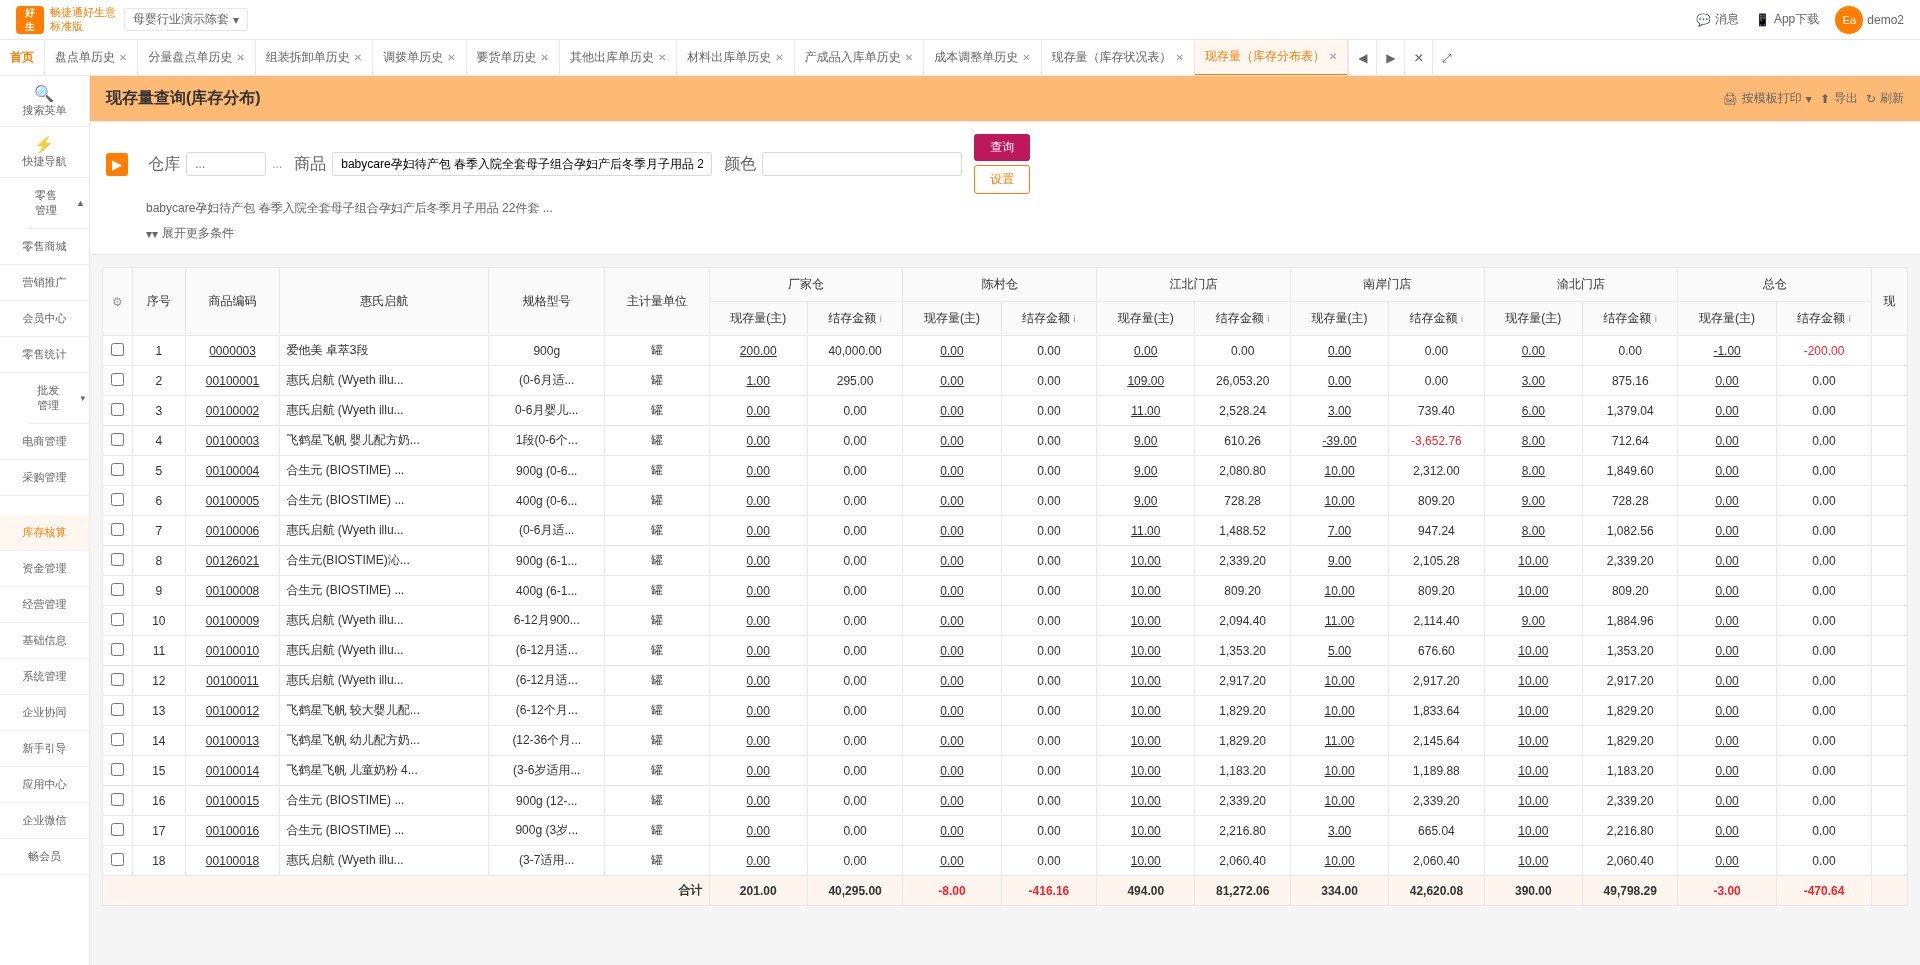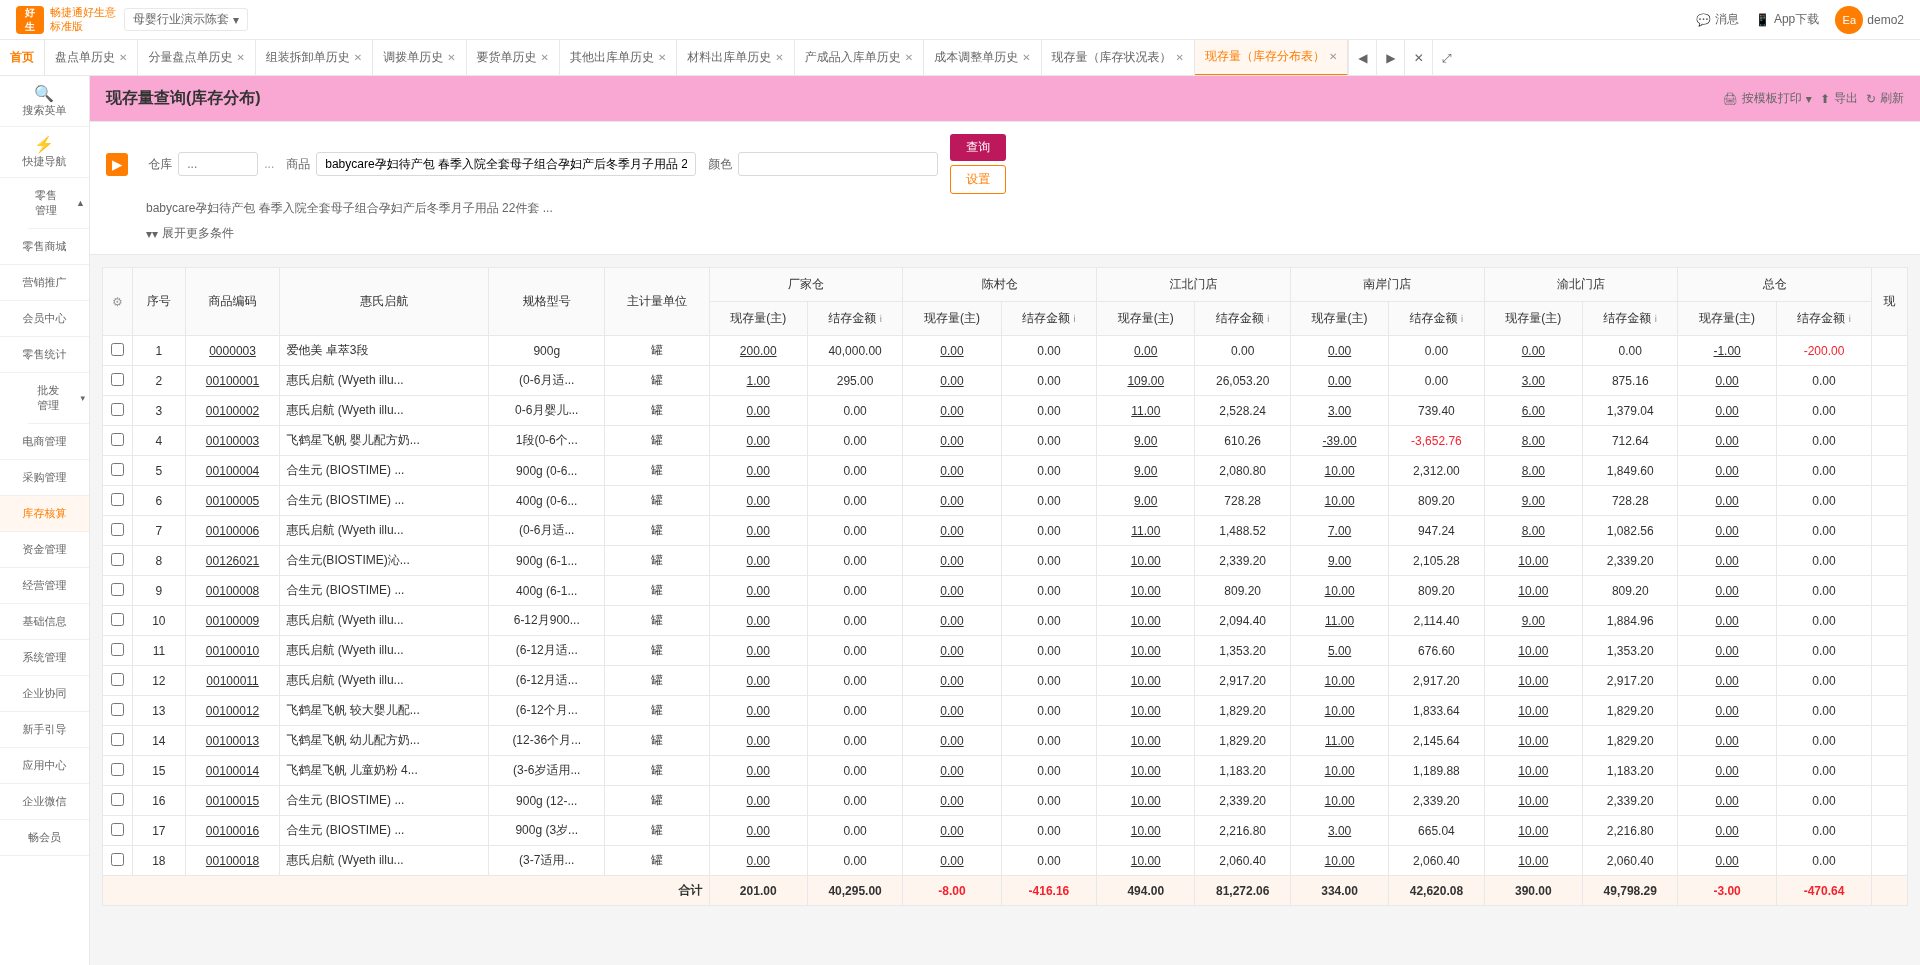--- a/index.html
+++ b/index.html
@@ -25,37 +25,37 @@
     .tab-nav-btn { width: 28px; height: 36px; display: flex; align-items: center; justify-content: center; cursor: pointer; border-left: 1px solid #e8e8e8; color: #666; flex-shrink: 0; }
 
     
     .main-layout { display: flex; height: calc(965px - 40px - 36px); }
 
     
     .sidebar { width: 90px; background: #fff; border-right: 1px solid #e8e8e8; display: flex; flex-direction: column; overflow-y: auto; }
     .sidebar-search { padding: 8px; border-bottom: 1px solid #f0f0f0; font-size: 11px; color: #666; text-align: center; cursor: pointer; }
     .sidebar-nav { padding: 8px; border-bottom: 1px solid #f0f0f0; font-size: 11px; color: #666; text-align: center; cursor: pointer; }
     .sidebar-item { padding: 10px 4px; text-align: center; font-size: 11px; color: #666; cursor: pointer; border-bottom: 1px solid #f0f0f0; }
-    .sidebar-item.active { color: #ff7d00; background: #fff7f0; }
+    .sidebar-item.active { color: #ff7d00; background: #fff7f0; margin-top: 19px; }
     .sidebar-item.has-arrow { display: flex; align-items: center; justify-content: center; gap: 16px; margin-left: 28px; }
 
     
     .content { flex: 1; overflow: hidden; display: flex; flex-direction: column; background: #f5f5f5; }
 
     
-    .page-header { background: #f9a8d4; padding: 12px 16px 0; display: flex; align-items: center; justify-content: space-between; border-bottom: 1px solid #e8e8e8; text-align: center; }
+    .page-header { background: #fdba74; padding: 12px 16px 0; display: flex; align-items: center; justify-content: space-between; border-bottom: 1px solid #e8e8e8; text-align: center; }
     .page-title { font-size: 16px; font-weight: bold; color: #333; padding-bottom: 12px; }
     .page-actions { display: flex; align-items: center; gap: 8px; padding-bottom: 12px; }
     .action-btn { display: flex; align-items: center; gap: 4px; font-size: 12px; color: #666; cursor: pointer; }
 
     
     .search-area { background: #fff; padding: 12px 16px; border-bottom: 1px solid #e8e8e8; }
     .search-row { display: flex; align-items: center; gap: 12px; flex-wrap: wrap; }
     .search-field { display: flex; align-items: center; gap: 6px; }
-    .search-label { color: #666; font-size: 12px; white-space: nowrap; }
+    .search-label { color: #666; font-size: 16px; white-space: nowrap; }
     .search-input { border: 1px solid #d9d9d9; border-radius: 3px; padding: 4px 8px; font-size: 12px; width: 80px; }
     .search-input-wide { border: 1px solid #d9d9d9; border-radius: 3px; padding: 4px 8px; font-size: 12px; width: 320px; }
     .search-input-color { border: 1px solid #d9d9d9; border-radius: 3px; padding: 4px 8px; font-size: 12px; width: 200px; }
     .search-dots { color: #999; font-size: 12px; }
     .btn-query { background: #be185d; color: #fff; border: none; border-radius: 3px; padding: 5px 16px; font-size: 12px; cursor: pointer; }
     .btn-settings { background: #fff; color: #ff7d00; border: 1px solid #ff7d00; border-radius: 3px; padding: 5px 12px; font-size: 12px; cursor: pointer; }
     .btn-expand { display: flex; align-items: center; gap: 4px; color: #666; font-size: 12px; cursor: pointer; margin-top: 8px; }
     .orange-arrow-btn { background: #ff7d00; color: #fff; border: none; border-radius: 3px; padding: 4px 6px; cursor: pointer; margin-right: 8px; }
 
     

